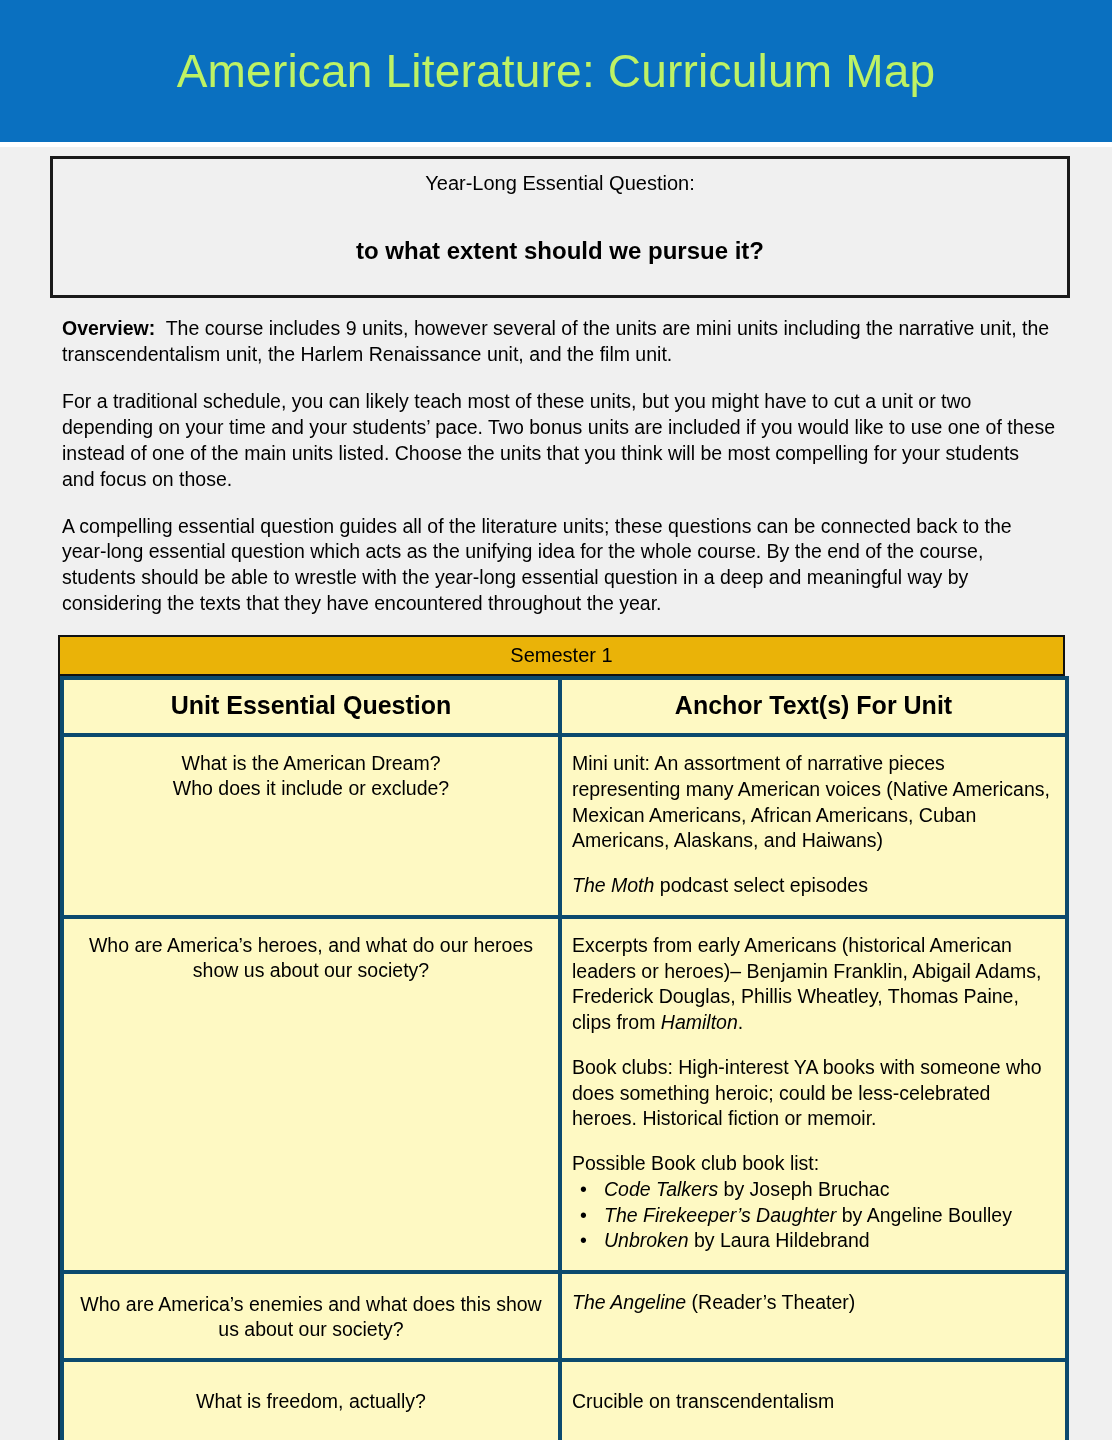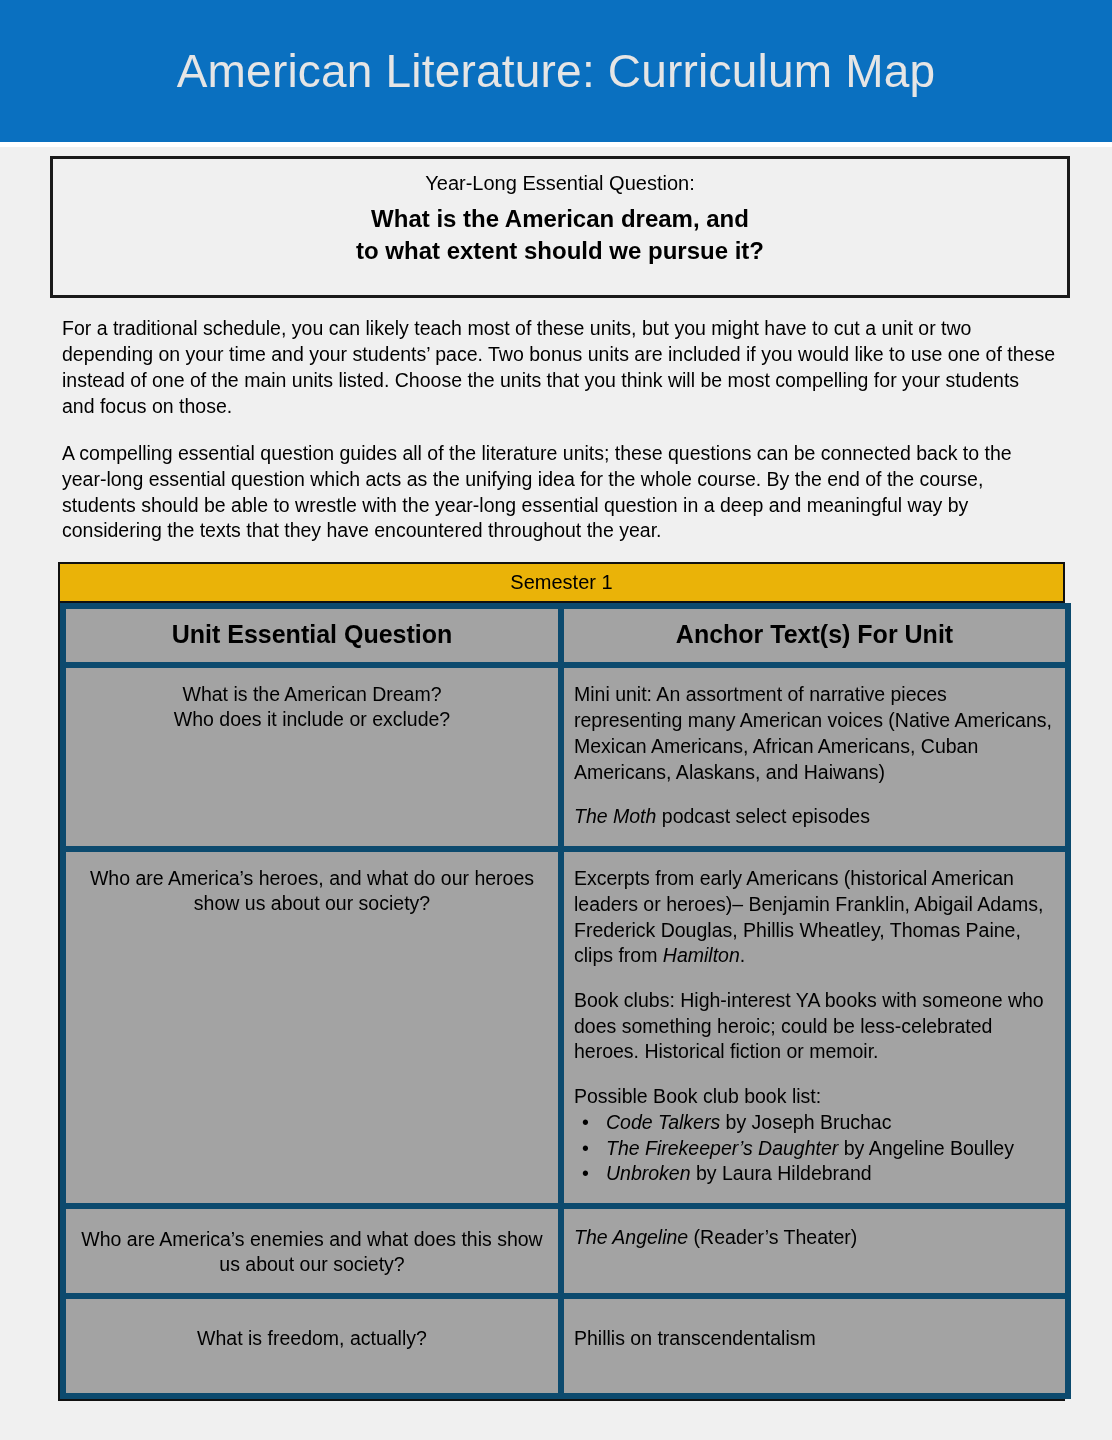--- a/index.html
+++ b/index.html
@@ -19,21 +19,21 @@
   
   .banner {
     width: 1112px;
     height: 142px;
     background: #0a70c0;
     display: flex;
     align-items: center;
     justify-content: center;
   }
   .banner-title {
-    color: #e5e5e5;
+    color: #bef264;
     font-size: 46px;
     font-weight: 400;
     letter-spacing: 0.2px;
     line-height: 1;
     white-space: nowrap;
   }
   .banner-underline {
     width: 1112px;
     height: 5px;
     background: #ffffff;
@@ -97,23 +97,23 @@
   }
   table.curr {
     width: 100%;
     border-collapse: collapse;
     background: #ffffff;
     table-layout: fixed;
   }
   table.curr col.c1 { width: 498px; }
   table.curr col.c2 { width: 507px; }
   table.curr th, table.curr td {
-    border: 6px solid #0c4a6e;
+    border: 4px solid #0c4a6e;
     vertical-align: top;
-    background: #a3a3a3;
+    background: #fef9c3;
   }
   table.curr th {
     font-size: 25px;
     font-weight: bold;
     text-align: center;
     padding: 11px 6px 13px 6px;
     vertical-align: middle;
   }
   td.q-cell {
     text-align: center;
@@ -153,26 +153,27 @@
 <div class="banner">
   <div class="banner-title">American Literature: Curriculum Map</div>
 </div>
 <div class="banner-underline"></div>
 
 <div class="page">
 
   <div class="eq-box">
     <div class="eq-label">Year-Long Essential Question:</div>
     <div class="eq-question">
-      <span>What is the American dream, and</span><br>
+      <br>
       <span>to what extent should we pursue it?</span>
     </div>
   </div>
 
   <div class="overview">
+    <p><span class="ov-strong">Overview:</span>&nbsp; <span>The course includes 9 units, however several of the units are mini units including the narrative unit, the transcendentalism unit, the Harlem Renaissance unit, and the film unit.</span></p>
     <p>For a traditional schedule, you can likely teach most of these units, but you might have to cut a unit or two depending on your time and your students’ pace.  Two bonus units are included if you would like to use one of these instead of one of the main units listed.  Choose the units that you think will be most compelling for your students and focus on those.</p>
     <p>A compelling essential question guides all of the literature units; these questions can be connected back to the year-long essential question which acts as the unifying idea for the whole course. By the end of the course, students should be able to wrestle with the year-long essential question in a deep and meaningful way by considering the texts that they have encountered throughout the year.</p>
   </div>
 
   <div class="table-wrap">
     <div class="sem-row">Semester 1</div>
     <table class="curr">
       <colgroup>
           <col class="c1">
           <col class="c2">
@@ -222,20 +223,20 @@
           <td class="a-cell" style="padding-top:16px;">
             <p><em>The Angeline</em><span> (Reader’s Theater)</span></p>
           </td>
         </tr>
 
         <tr>
           <td class="q-cell" style="padding-top:27px;padding-bottom:42px;">
             <span>What is freedom, actually?</span>
           </td>
           <td class="a-cell" style="padding-top:27px;">
-            <p>Phillis on transcendentalism</p>
+            <p>Crucible on transcendentalism</p>
           </td>
         </tr>
       </tbody>
     </table>
   </div>
 
 </div>
 
 </body></html>

